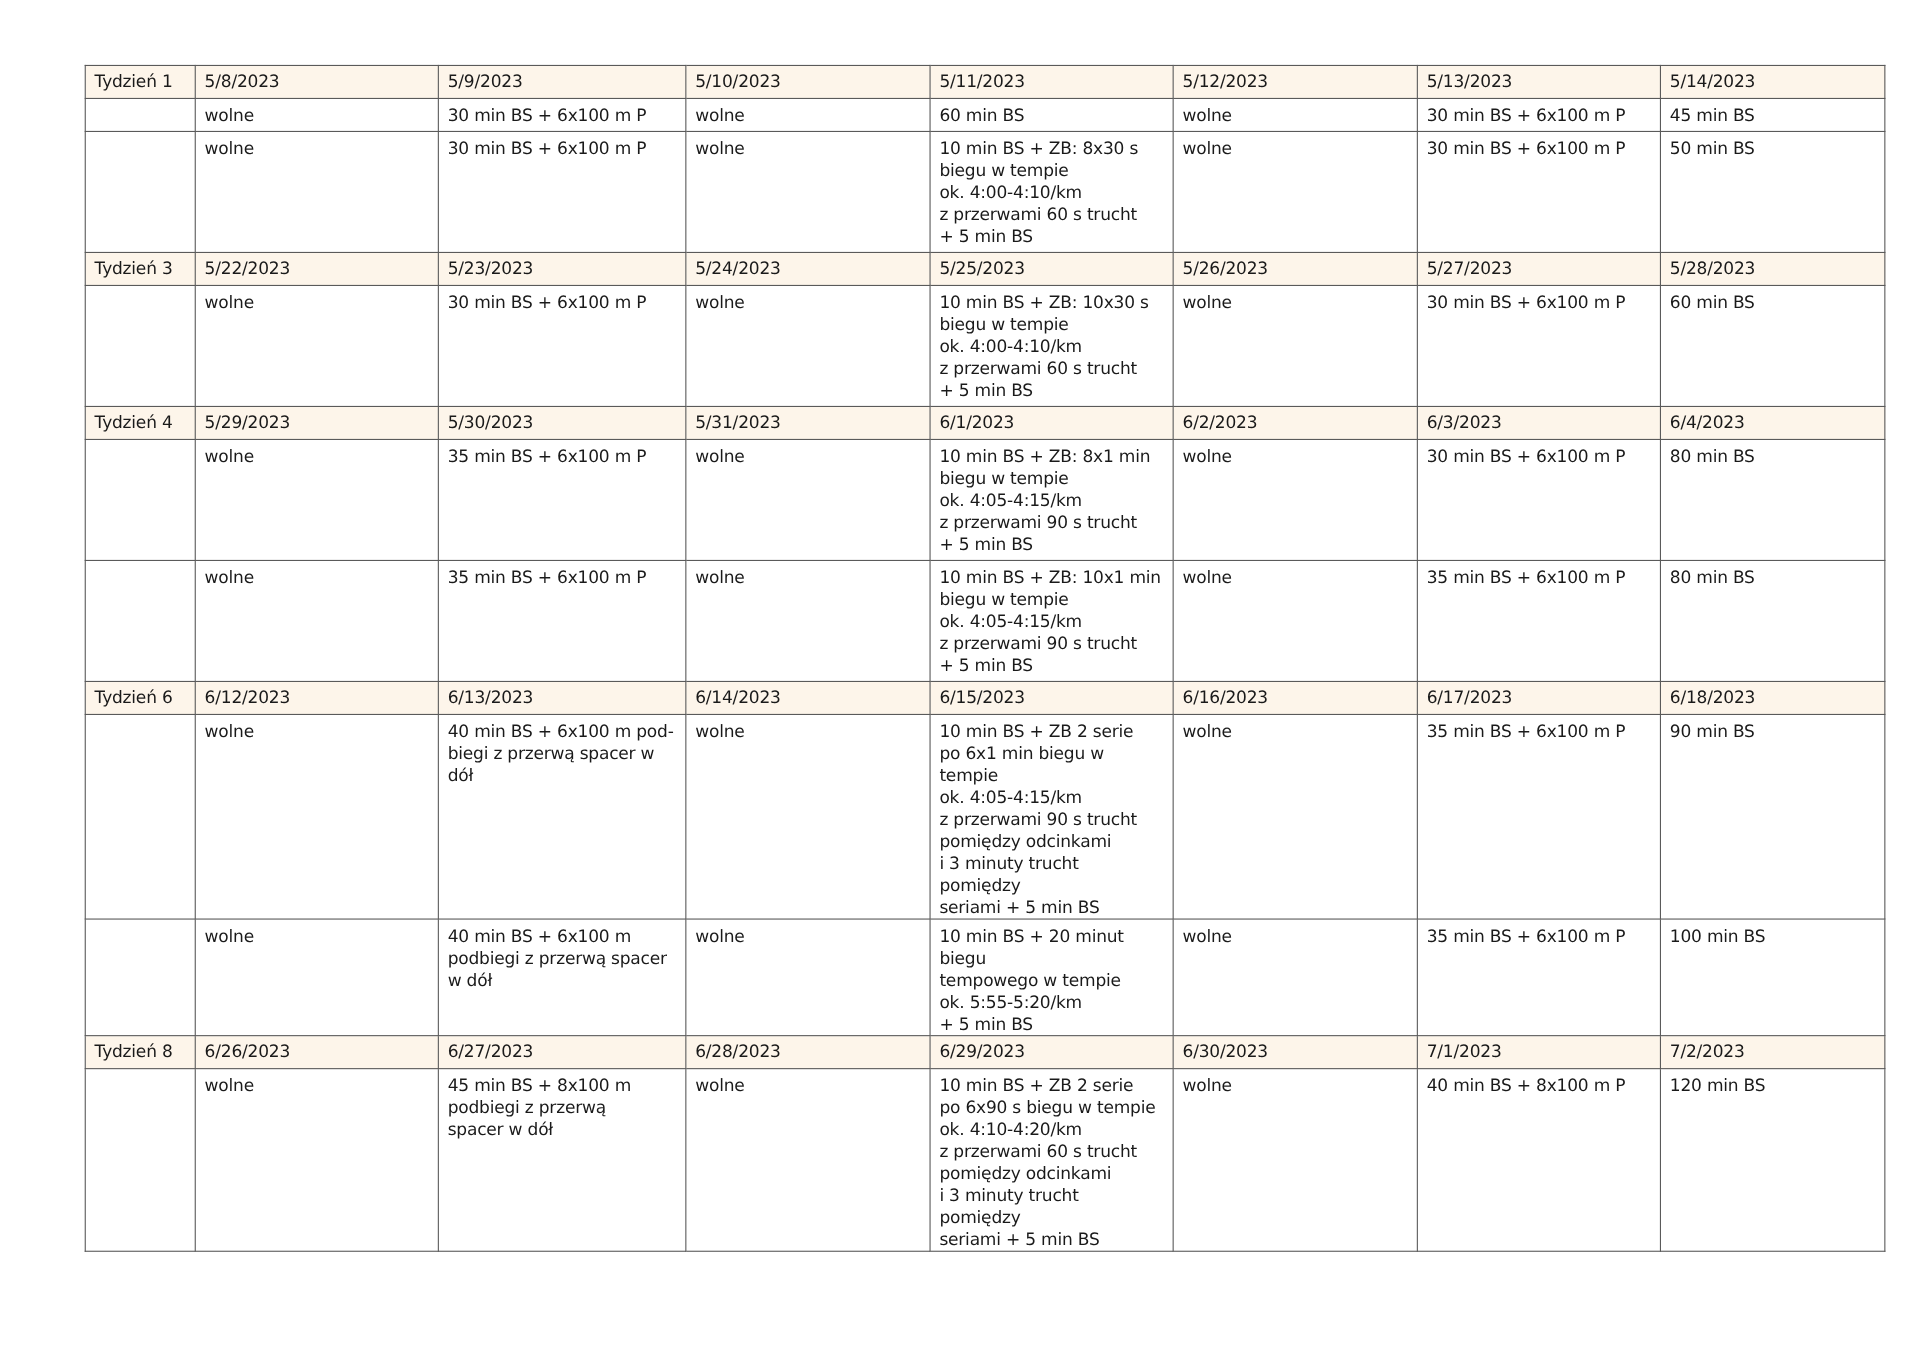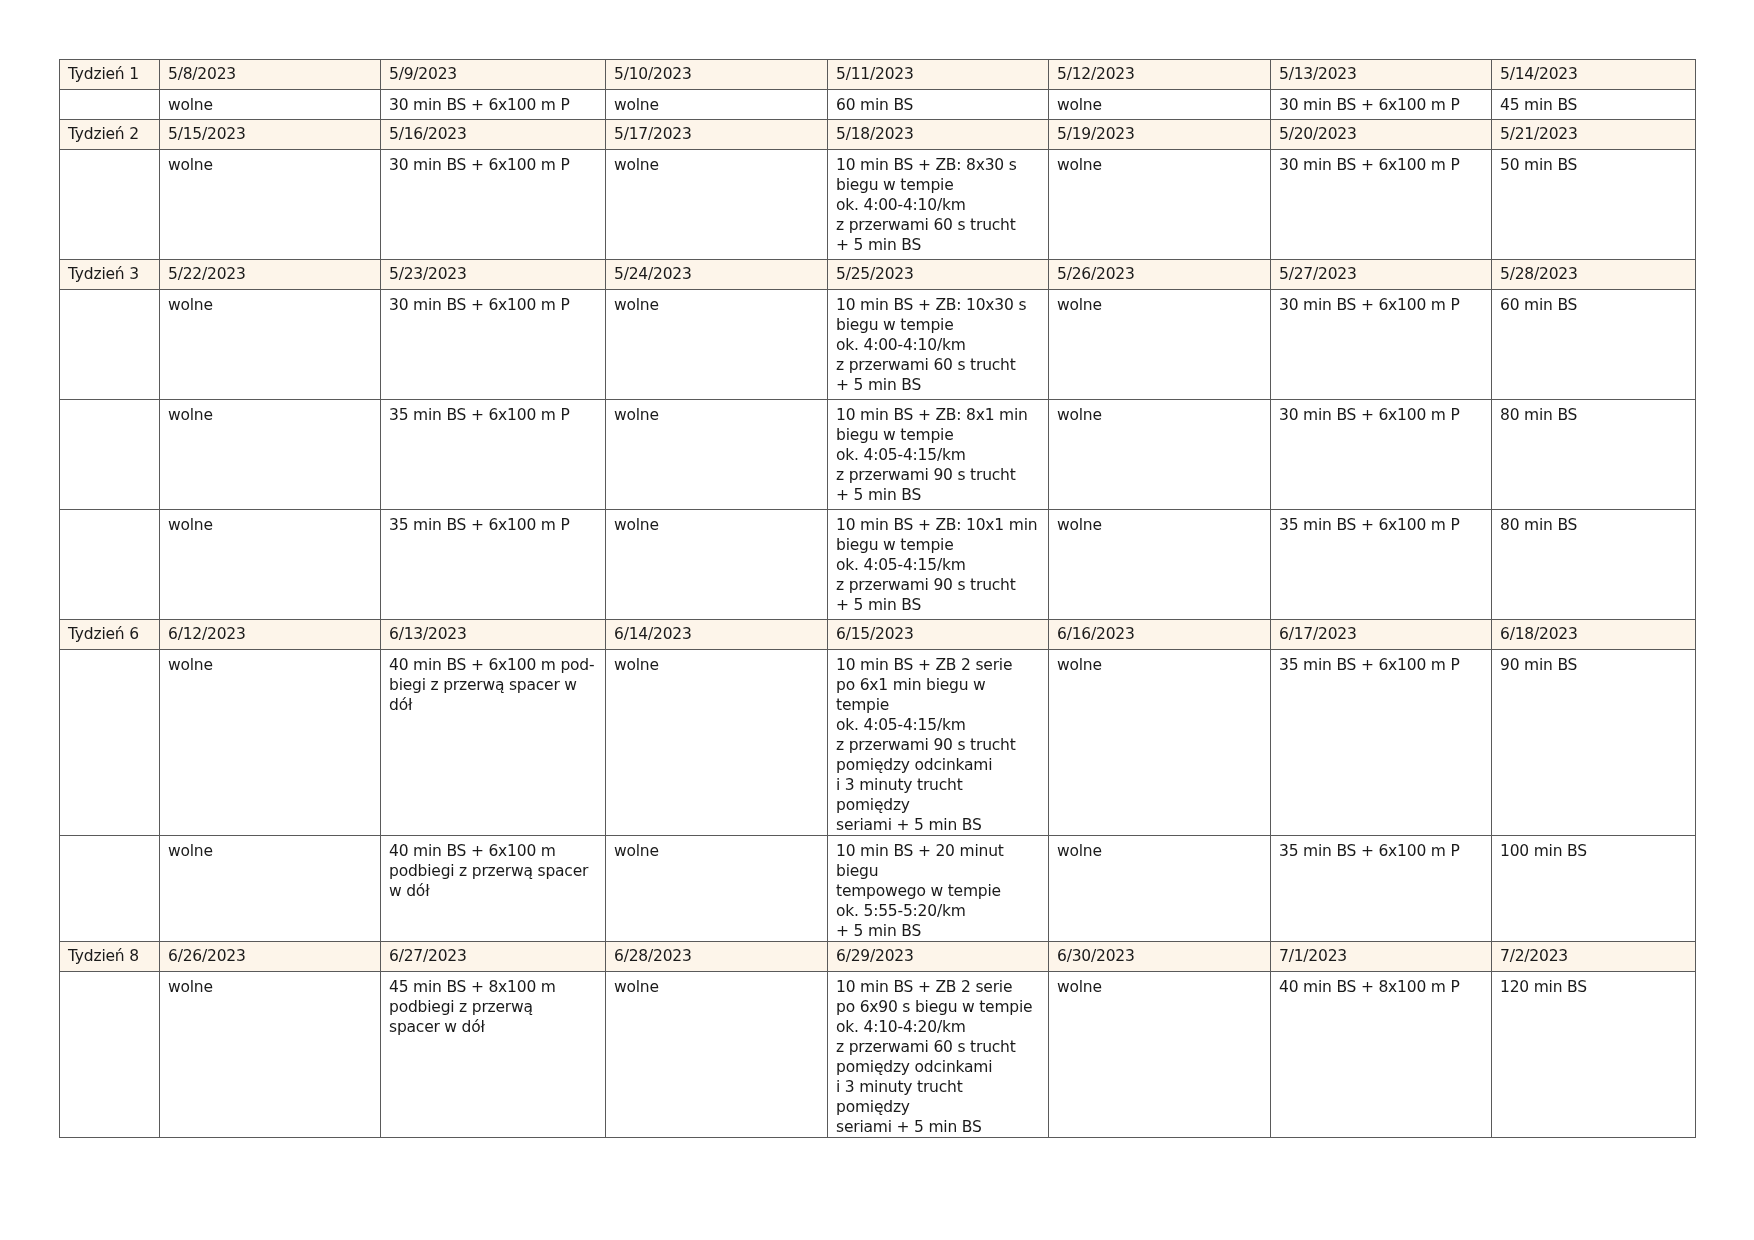--- a/index.html
+++ b/index.html
@@ -1,18 +1,18 @@
 <!DOCTYPE html>
 <html><head>
   <meta charset="utf-8">
   <style>
     html, body { margin: 0; padding: 0; background: #ffffff; }
     body { width: 1754px; height: 1240px; position: relative; overflow: hidden;
            font-family: "DejaVu Sans", sans-serif; color: #1a1a1a; }
-    #plan { position: absolute; left: 59px; top: 59px; border-collapse: collapse;
+    #plan { position: absolute; left: 77px; top: 59px; border-collapse: collapse;
             table-layout: fixed; width: 1636px; }
     #plan td { border: 1px solid #5a5a5a; vertical-align: top; padding: 5px 8px 0 8px;
                font-size: 15.5px; line-height: 20px; white-space: pre-line; box-sizing: border-box;
                letter-spacing: -0.2px; }
     #plan tr.date-row td { background: #fdf5ea; height: 30px; padding-top: 4px; }
     #plan tr.plan-row td { background: #ffffff; }
   </style>
 </head>
 <body>
 
@@ -41,30 +41,20 @@
       <tr class="plan-row">
         <td style="height: 30px;"></td>
         <td>wolne</td>
         <td>30 min BS + 6x100 m P</td>
         <td>wolne</td>
         <td>60 min BS</td>
         <td>wolne</td>
         <td>30 min BS + 6x100 m P</td>
         <td>45 min BS</td>
       </tr>
-      <tr class="date-row">
-        <td>Tydzień 2</td>
-        <td>5/15/2023</td>
-        <td>5/16/2023</td>
-        <td>5/17/2023</td>
-        <td>5/18/2023</td>
-        <td>5/19/2023</td>
-        <td>5/20/2023</td>
-        <td>5/21/2023</td>
-      </tr>
       <tr class="plan-row">
         <td style="height: 110px;"></td>
         <td>wolne</td>
         <td>30 min BS + 6x100 m P</td>
         <td>wolne</td>
         <td>10 min BS + ZB: 8x30 s
 biegu w tempie
 ok. 4:00-4:10/km
 z przerwami 60 s trucht
 + 5 min BS</td>
@@ -89,20 +79,30 @@
         <td>wolne</td>
         <td>10 min BS + ZB: 10x30 s
 biegu w tempie
 ok. 4:00-4:10/km
 z przerwami 60 s trucht
 + 5 min BS</td>
         <td>wolne</td>
         <td>30 min BS + 6x100 m P</td>
         <td>60 min BS</td>
       </tr>
+      <tr class="date-row">
+        <td>Tydzień 4</td>
+        <td>5/29/2023</td>
+        <td>5/30/2023</td>
+        <td>5/31/2023</td>
+        <td>6/1/2023</td>
+        <td>6/2/2023</td>
+        <td>6/3/2023</td>
+        <td>6/4/2023</td>
+      </tr>
       <tr class="plan-row">
         <td style="height: 110px;"></td>
         <td>wolne</td>
         <td>35 min BS + 6x100 m P</td>
         <td>wolne</td>
         <td>10 min BS + ZB: 8x1 min
 biegu w tempie
 ok. 4:05-4:15/km
 z przerwami 90 s trucht
 + 5 min BS</td>

